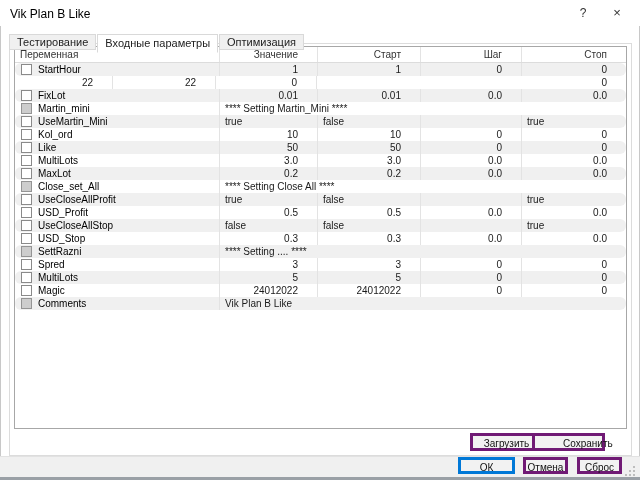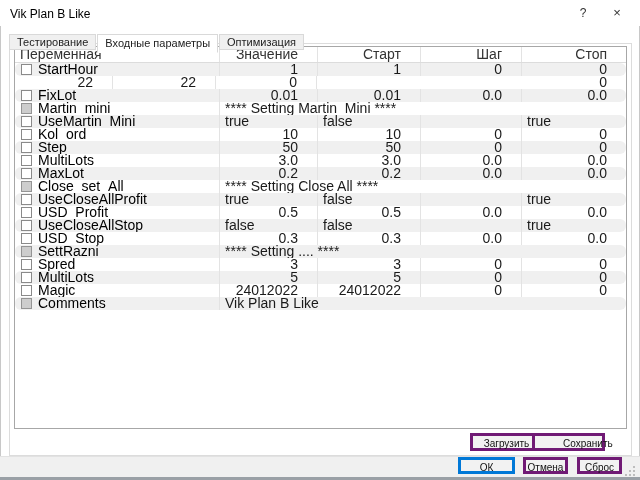--- a/index.html
+++ b/index.html
@@ -19,21 +19,21 @@
   .tabs{position:absolute;left:9px;top:34px;height:18px;display:flex;align-items:flex-start;z-index:3;}
   .tab{height:14px;line-height:14px;padding:0 7px;font-size:11px;background:#f0f0f0;
     border:1px solid #d9d9d9;margin-right:1px;margin-bottom:1px;color:#222;}
   .tab.active{height:17px;line-height:16px;background:#ffffff;border:1px solid #d9d9d9;
     border-bottom:1px solid #ffffff;margin-bottom:0;}
   
   .panel{position:absolute;left:9px;top:43px;width:621px;height:411px;background:#ffffff;
     border:1px solid #dcdcdc;z-index:1;}
   
   .ptable{position:absolute;left:14px;top:46px;width:611px;height:381px;background:#ffffff;
-    border:1px solid #a7a7a7;z-index:2;font-size:14px;}
+    border:1px solid #a7a7a7;z-index:2;font-size:10px;}
   .thead{display:flex;height:15px;line-height:15px;background:#ffffff;border-bottom:1px solid #dcdcdc;color:#333;}
   .hcell{box-sizing:border-box;border-right:1px solid #e3e3e3;white-space:nowrap;overflow:hidden;}
   .hcell:last-child{border-right:none;}
   .row{display:flex;height:13px;line-height:13px;background:#ffffff;}
   .row.alt{background:#f0f0f0;border-radius:6px;}
   .cell{box-sizing:border-box;border-right:1px solid #e3e3e3;white-space:nowrap;overflow:hidden;}
   .row .cell:last-child{border-right:none;}
   .c-name{width:205px;display:flex;align-items:center;}
   .c-value{width:98px;}
   .c-start{width:103px;}
@@ -139,21 +139,21 @@
             <span class="nm">Kol_ord</span>
           </div>
           <div class="cell c-value right">10</div>
           <div class="cell c-start right">10</div>
           <div class="cell c-step right">0</div>
           <div class="cell c-stop right">0</div>
         </div>
         <div class="row alt">
           <div class="cell c-name">
             <span class="cb"></span>
-            <span class="nm">Step</span>
+            <span class="nm">Like</span>
           </div>
           <div class="cell c-value right">50</div>
           <div class="cell c-start right">50</div>
           <div class="cell c-step right">0</div>
           <div class="cell c-stop right">0</div>
         </div>
         <div class="row">
           <div class="cell c-name">
             <span class="cb"></span>
             <span class="nm">MultiLots</span>

